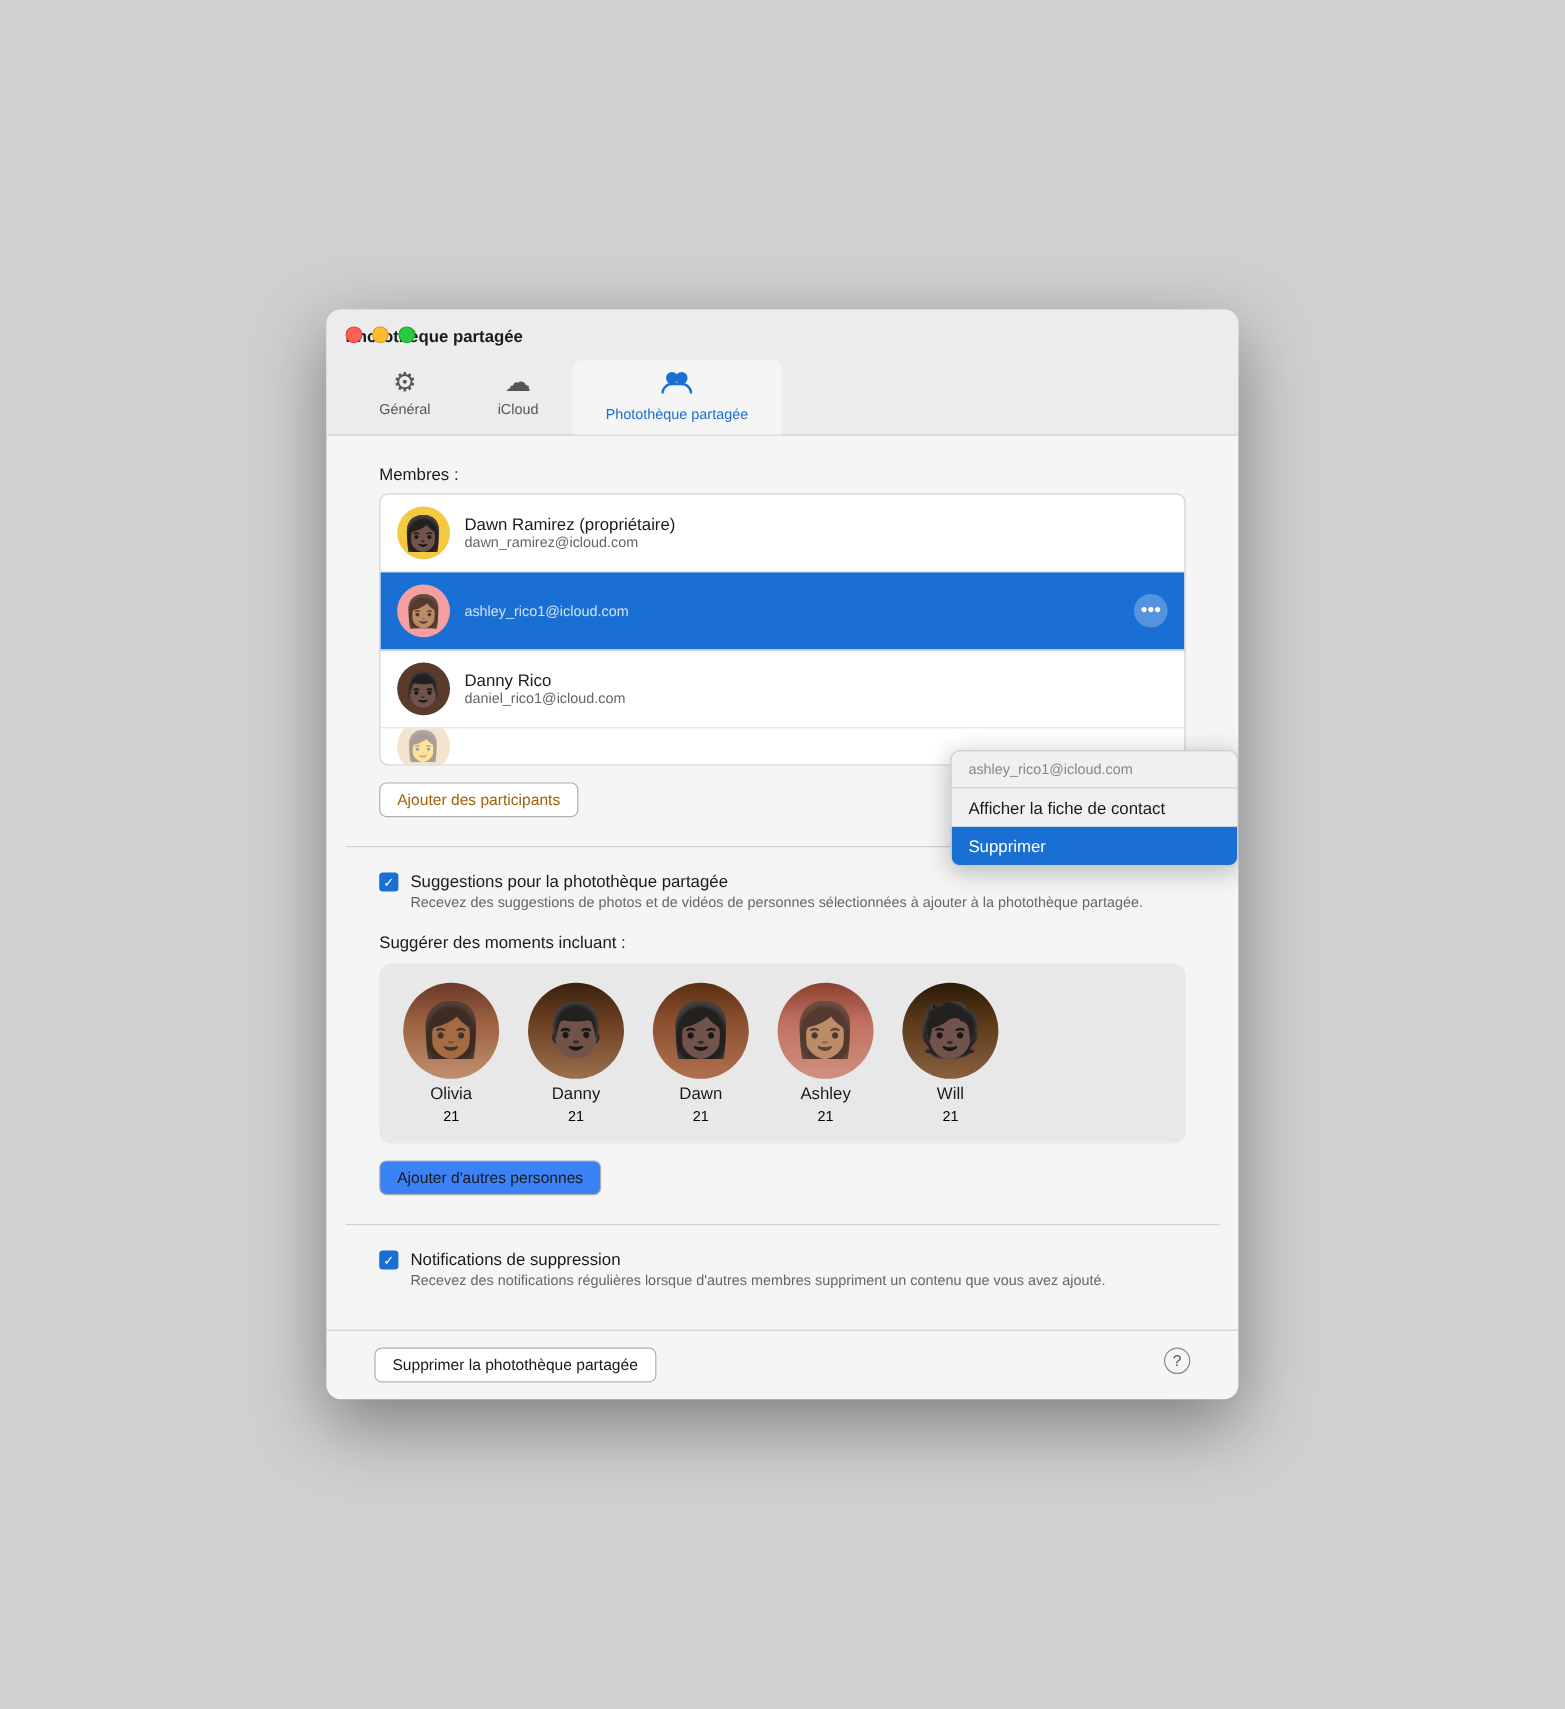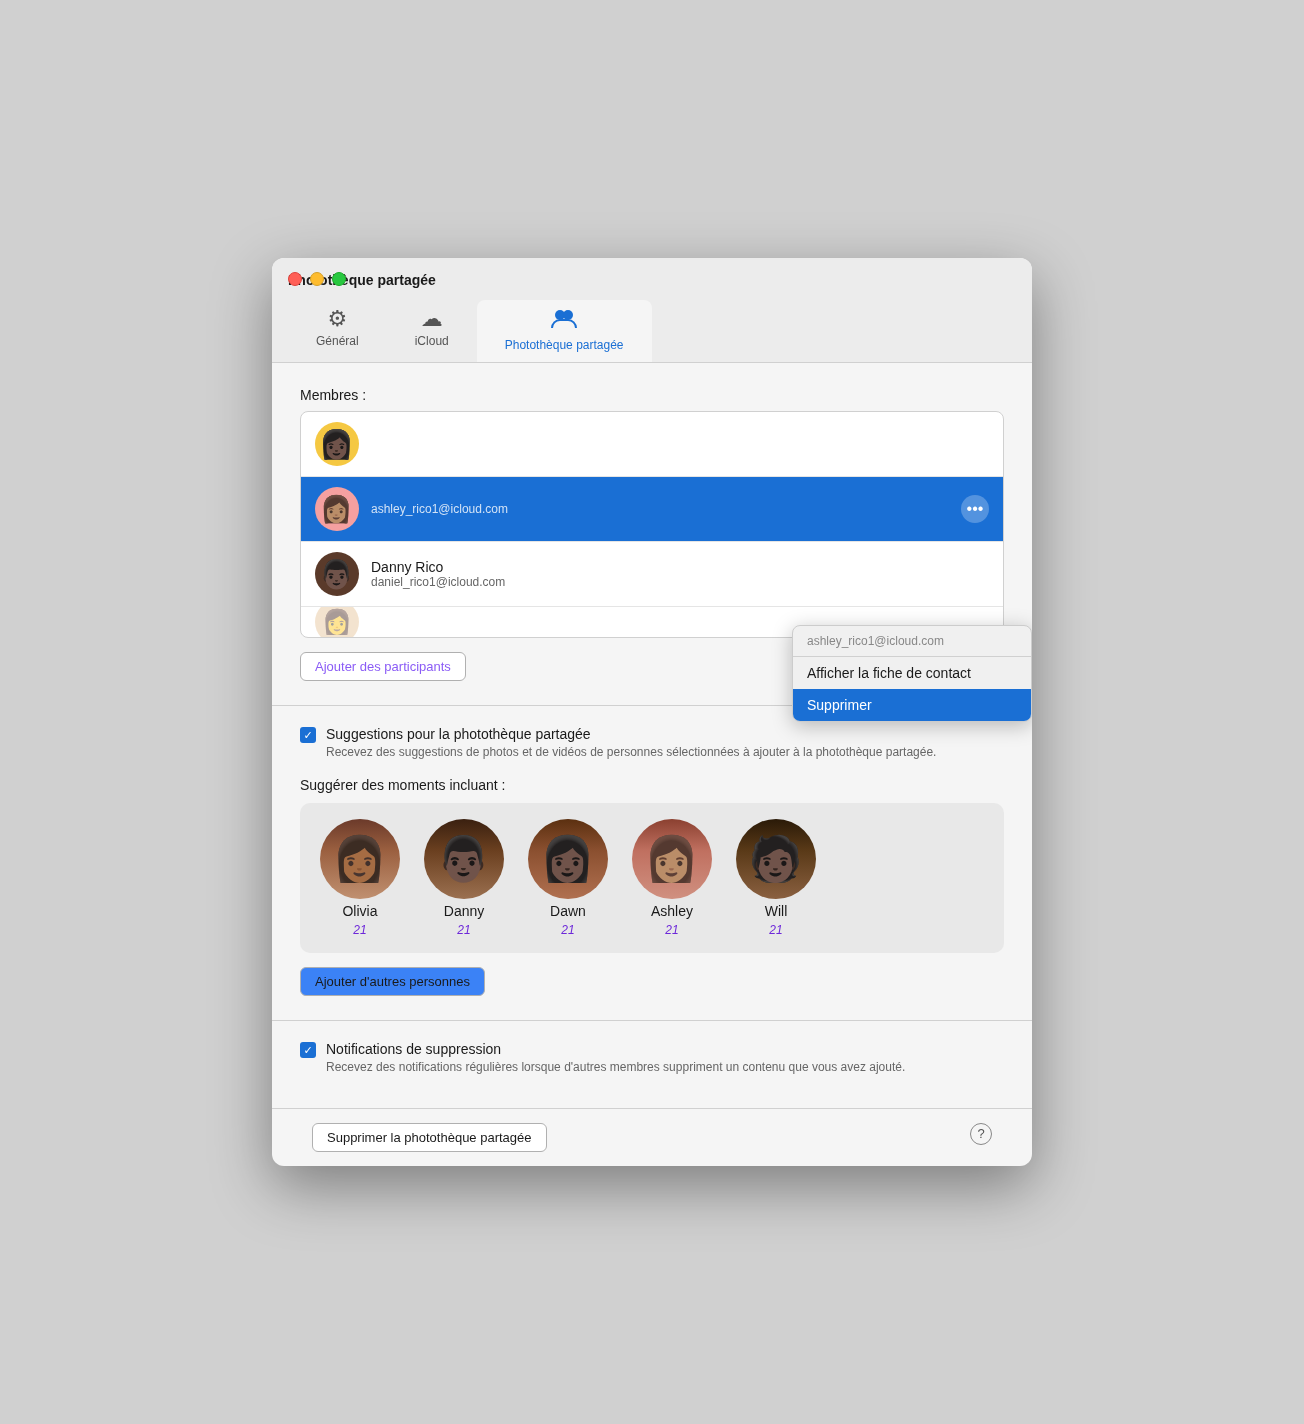--- a/index.html
+++ b/index.html
@@ -68,21 +68,21 @@
       font-weight: 500;
     }
     .tab-icon {
       font-size: 22px;
       line-height: 1;
     }
     .tab.active .tab-icon { color: #1a6fd4; }
     .tab:not(.active) .tab-icon { color: #555; }
 
     .content {
-      padding: 24px 28px;
+      padding: 24px 44px;
       position: relative;
     }
 
     .section-label {
       font-size: 14px;
       font-weight: 500;
       color: #1a1a1a;
       margin-bottom: 8px;
     }
 
@@ -149,21 +149,21 @@
       font-size: 16px;
     }
 
     .add-participants-btn {
       background: #fff;
       border: 1px solid #b0b0b0;
       border-radius: 6px;
       padding: 6px 14px;
       font-size: 13px;
       cursor: pointer;
-      color: #8b5cf6;
+      color: #a16207;
       margin-bottom: 20px;
     }
 
     .divider {
       height: 1px;
       background: #d0d0d0;
       margin: 4px -28px 20px -28px;
     }
 
     .checkbox-row {
@@ -234,22 +234,21 @@
       justify-content: center;
       font-size: 36px;
     }
     .face-name {
       font-size: 14px;
       color: #1a1a1a;
       text-align: right;
     }
     .face-count {
       font-size: 12px;
-      color: #6d28d9;
-      font-style: italic;
+      color: #000000;
     }
 
     .add-people-btn {
       background: #3b82f6;
       border: 1px solid #b0b0b0;
       border-radius: 6px;
       padding: 6px 14px;
       font-size: 13px;
       cursor: pointer;
       color: #1a1a1a;
@@ -370,20 +369,24 @@
   <div class="content">
     <div class="section-label">Membres :</div>
 
     
     <div class="members-list">
 
       <div class="member-row">
         <div class="avatar avatar-dawn">
           <span style="font-size:28px;">👩🏿</span>
         </div>
+        <div class="member-info">
+          <div class="member-name">Dawn Ramirez (propriétaire)</div>
+          <div class="member-email">dawn_ramirez@icloud.com</div>
+        </div>
       </div>
 
       <div class="member-row selected">
         <div class="avatar avatar-ashley">
           <span style="font-size:26px;">👩🏽</span>
         </div>
         <div class="member-info">
           <div class="member-email">ashley_rico1@icloud.com</div>
         </div>
         <button class="member-more-btn">•••</button>

